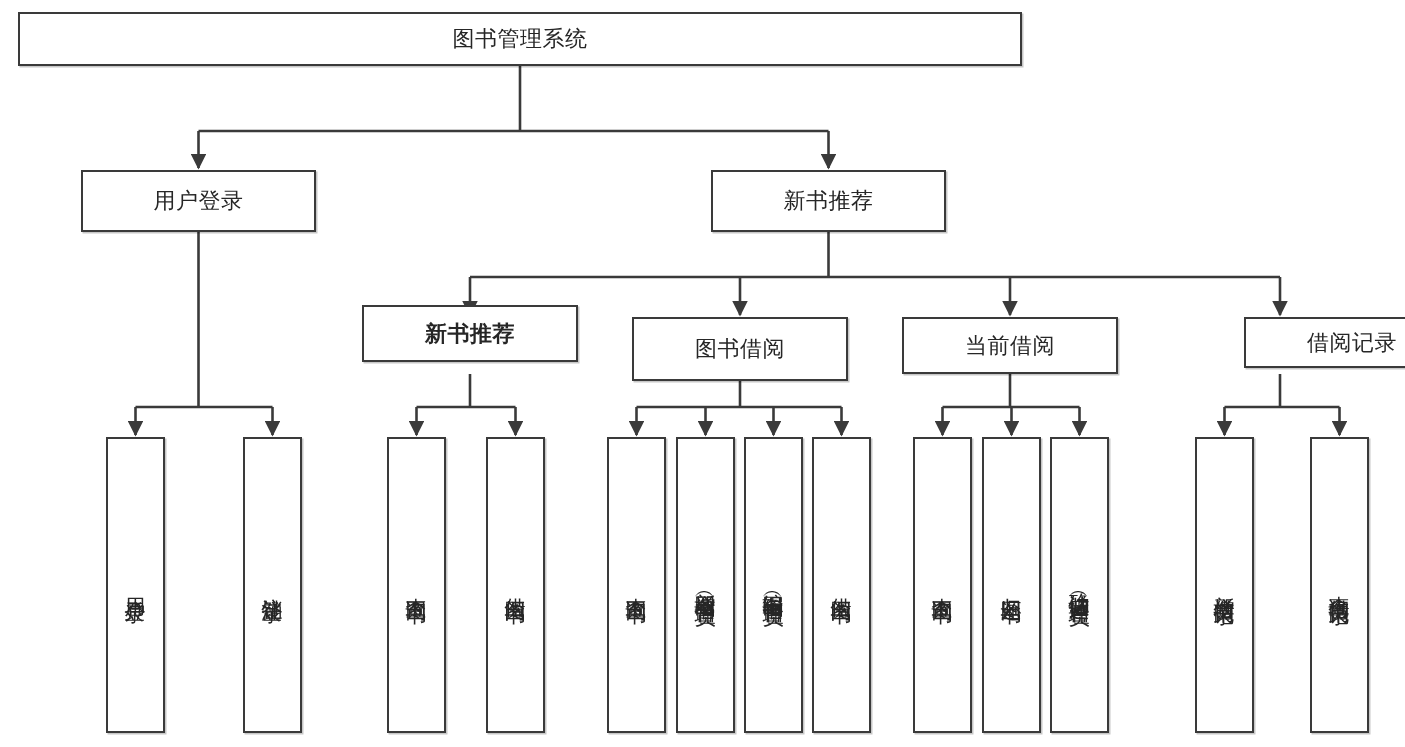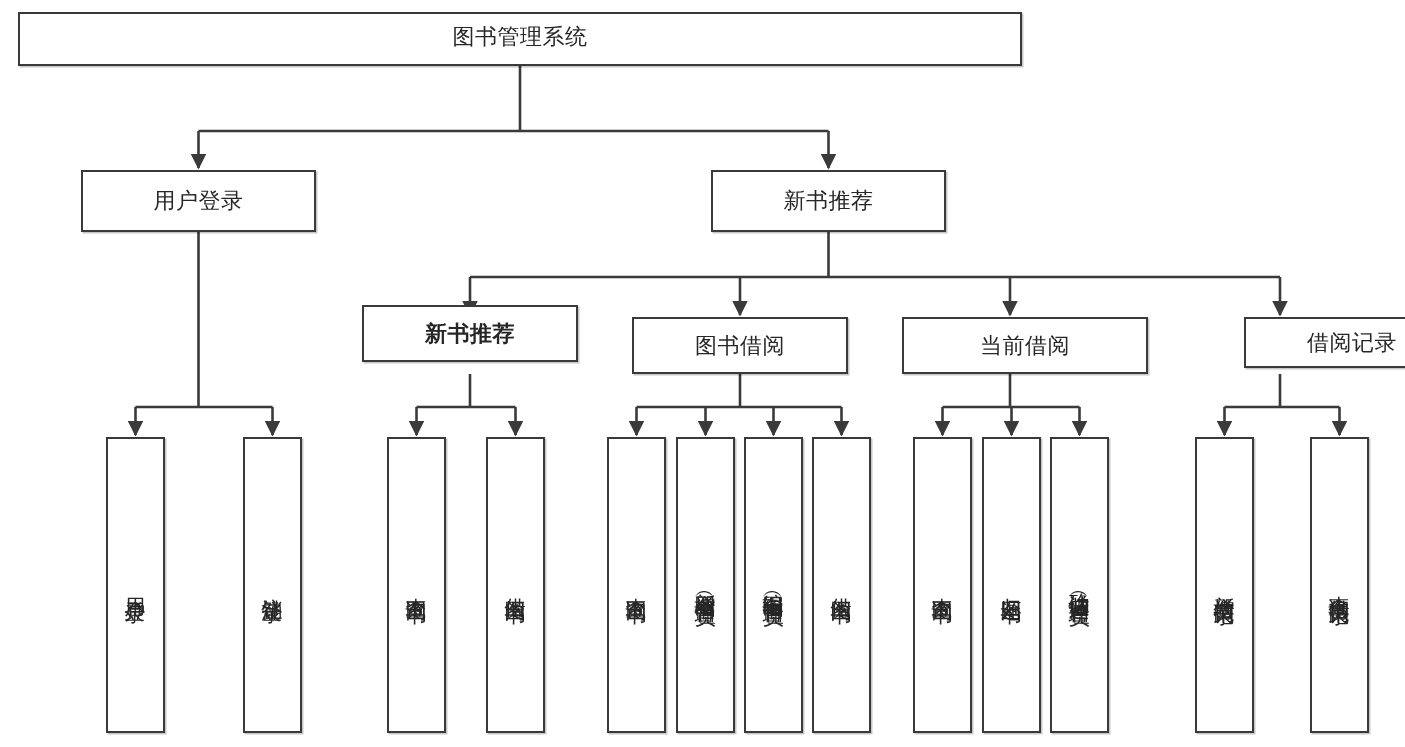--- a/index.html
+++ b/index.html
@@ -106,36 +106,36 @@
         <line x1="942.5" y1="407" x2="942.5" y2="435" stroke="#3a3a3a" stroke-width="2.6" marker-end="url(#arrow)"></line>
         <line x1="1011.5" y1="407" x2="1011.5" y2="435" stroke="#3a3a3a" stroke-width="2.6" marker-end="url(#arrow)"></line>
         <line x1="1079.5" y1="407" x2="1079.5" y2="435" stroke="#3a3a3a" stroke-width="2.6" marker-end="url(#arrow)"></line>
         <line x1="1280" y1="374" x2="1280" y2="407" stroke="#3a3a3a" stroke-width="2.6"></line>
         <line x1="1224.5" y1="407" x2="1339.5" y2="407" stroke="#3a3a3a" stroke-width="2.6"></line>
         <line x1="1224.5" y1="407" x2="1224.5" y2="435" stroke="#3a3a3a" stroke-width="2.6" marker-end="url(#arrow)"></line>
         <line x1="1339.5" y1="407" x2="1339.5" y2="435" stroke="#3a3a3a" stroke-width="2.6" marker-end="url(#arrow)"></line>
       </g>
   </svg>
   <div id="node-layer">
-      <div class="node horizontal" style="left: 18px; top: 12px; width: 1004px; height: 54px; border-color: rgb(58, 58, 58); font-family: Liberation Mono, monospace;">
+      <div class="node horizontal" style="left: 18px; top: 12px; width: 1004px; height: 54px; border-color: rgb(58, 58, 58);">
         <span class="label" style="color: rgb(38, 38, 38);">图书管理系统</span>
       </div>
       <div class="node horizontal" style="left: 81px; top: 170px; width: 235px; height: 62px; border-color: rgb(58, 58, 58);">
         <span class="label" style="color: rgb(38, 38, 38);">用户登录</span>
       </div>
       <div class="node horizontal" style="left: 711px; top: 170px; width: 235px; height: 62px; border-color: rgb(58, 58, 58);">
         <span class="label" style="color: rgb(38, 38, 38);">新书推荐</span>
       </div>
       <div class="node horizontal" style="left: 362px; top: 305px; width: 216px; height: 57px; border-color: rgb(58, 58, 58); font-weight: bold;">
         <span class="label" style="color: rgb(38, 38, 38);">新书推荐</span>
       </div>
-      <div class="node horizontal" style="left: 632px; top: 317px; width: 216px; height: 57px; border-color: rgb(58, 58, 58);">
+      <div class="node horizontal" style="left: 632px; top: 317px; width: 216px; height: 64px; border-color: rgb(58, 58, 58);">
         <span class="label" style="color: rgb(38, 38, 38);">图书借阅</span>
       </div>
-      <div class="node horizontal" style="left: 902px; top: 317px; width: 246px; height: 57px; border-color: rgb(58, 58, 58);">
+      <div class="node horizontal" style="left: 902px; top: 317px; width: 216px; height: 57px; border-color: rgb(58, 58, 58);">
         <span class="label" style="color: rgb(38, 38, 38);">当前借阅</span>
       </div>
       <div class="node horizontal" style="left: 1244px; top: 317px; width: 216px; height: 51px; border-color: rgb(58, 58, 58);">
         <span class="label" style="color: rgb(38, 38, 38);">借阅记录</span>
       </div>
       <div class="node vertical" style="left: 106px; top: 437px; width: 59px; height: 296px; border-color: rgb(58, 58, 58);">
         <span class="label" style="color: rgb(38, 38, 38);">用户登录</span>
       </div>
       <div class="node vertical" style="left: 243px; top: 437px; width: 59px; height: 296px; border-color: rgb(58, 58, 58);">
         <span class="label" style="color: rgb(38, 38, 38);">注销登录</span>

